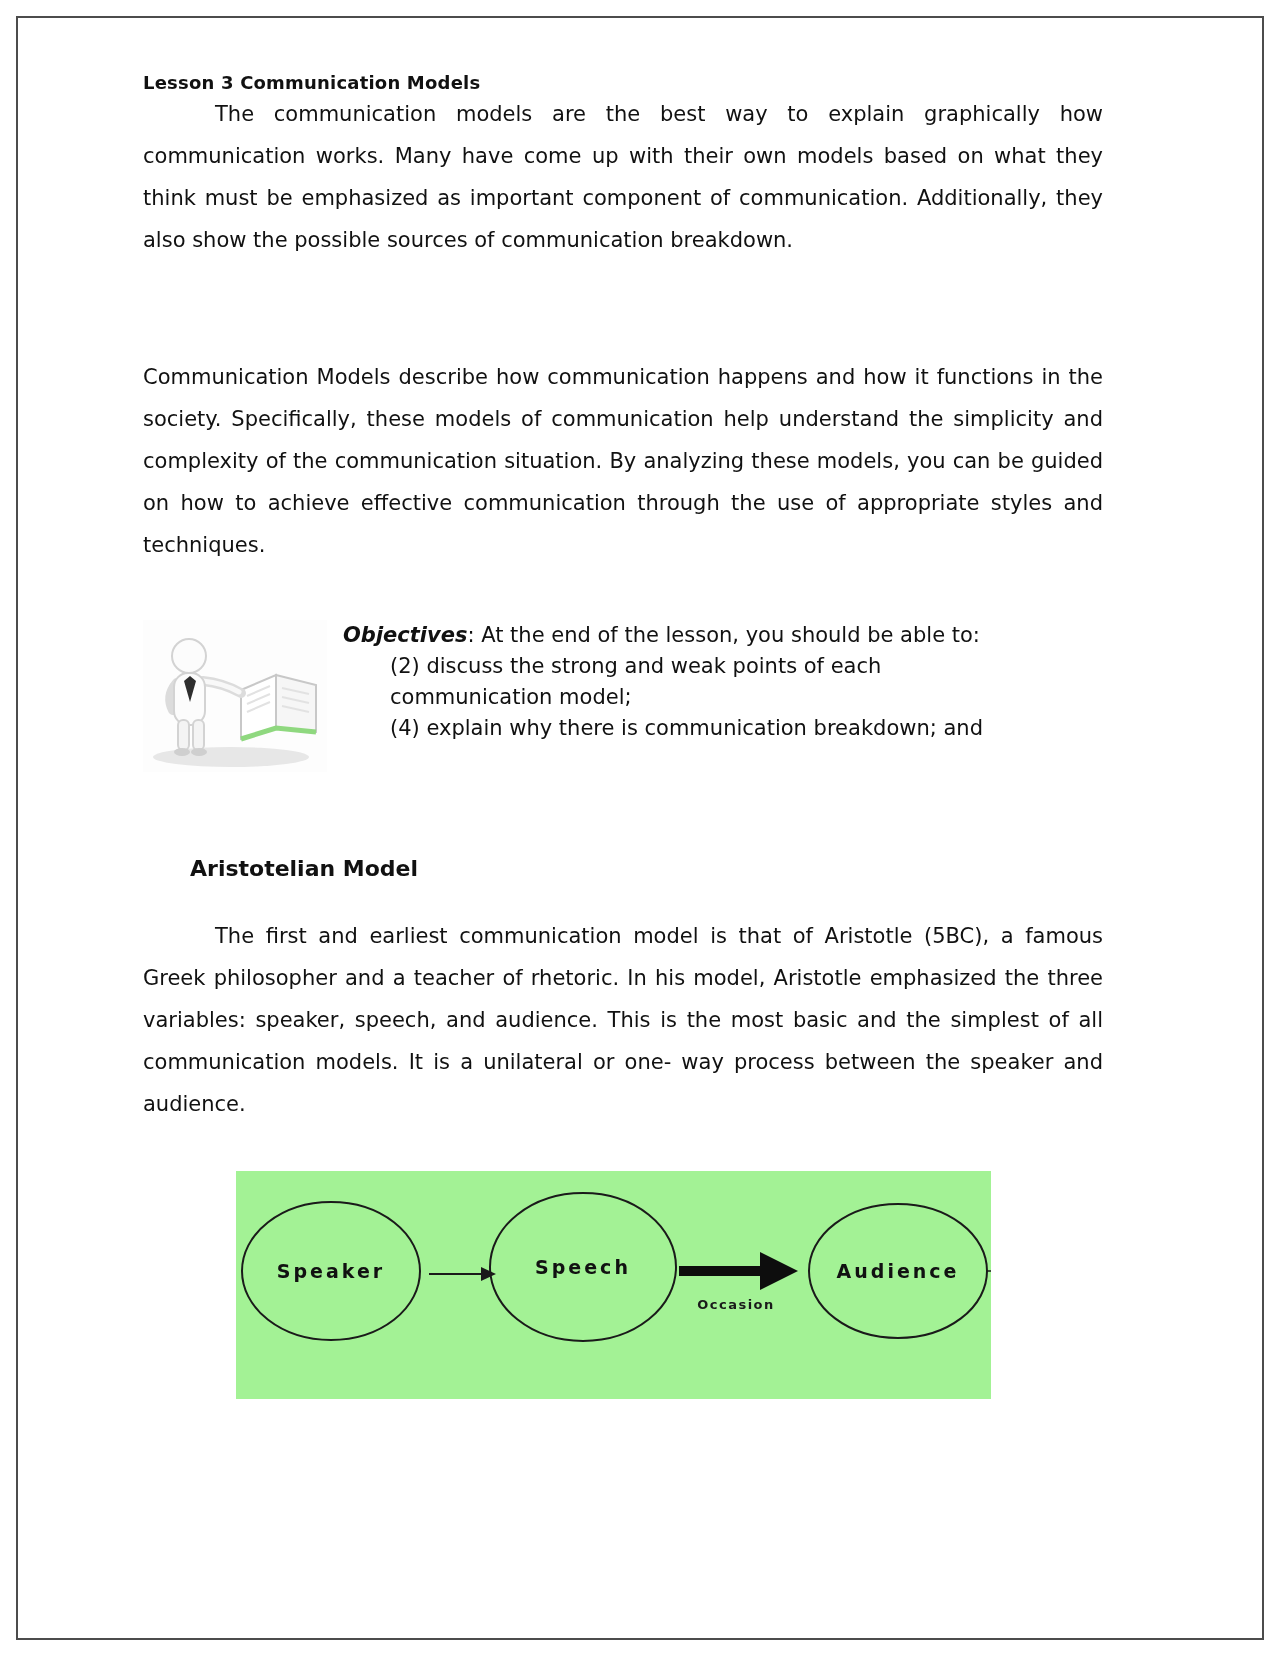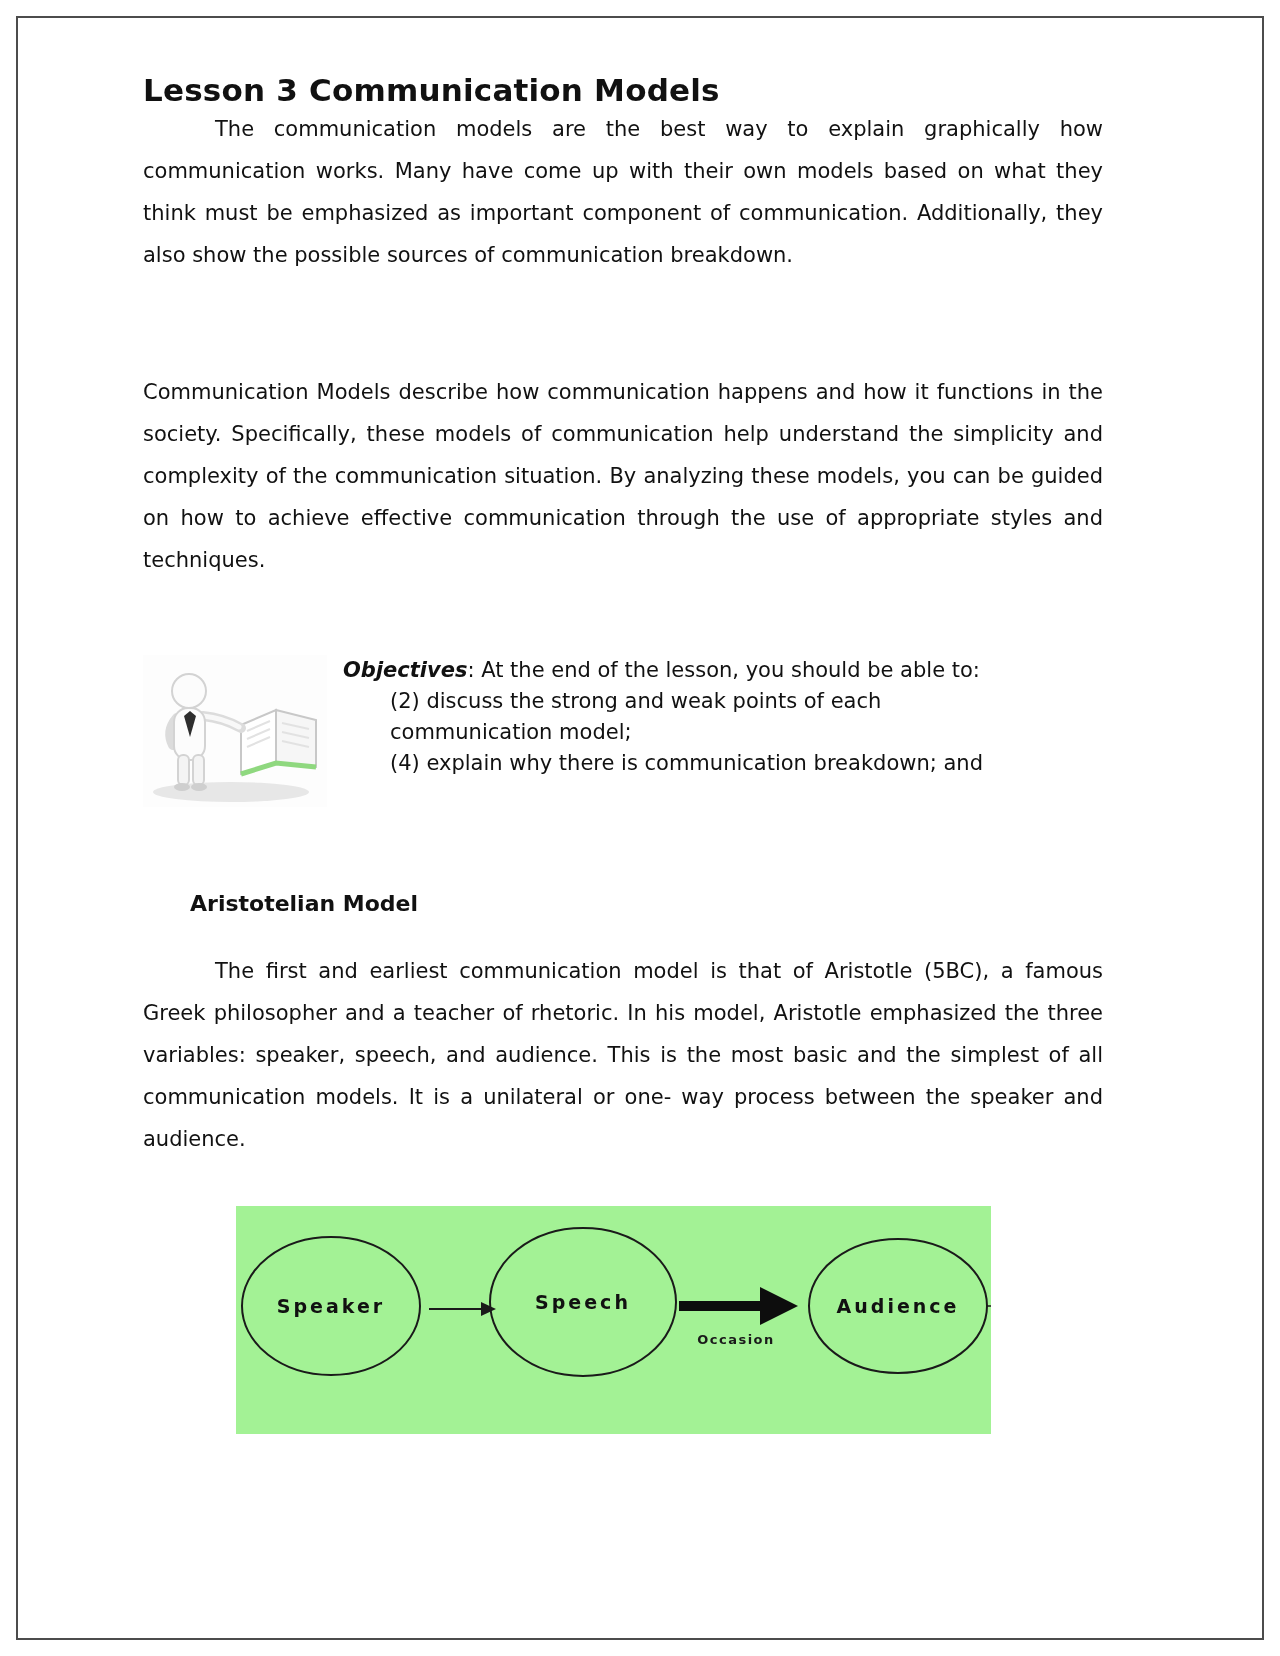--- a/index.html
+++ b/index.html
@@ -20,40 +20,40 @@
     pointer-events: none;
   }
   .content {
     position: absolute;
     top: 0;
     left: 143px;
     width: 960px;
   }
 
   h1.doc-title {
-    font-size: 31px;
+    font-size: 18px;
     font-weight: bold;
     margin: 0;
     padding-top: 72px;
     letter-spacing: 0.2px;
   }
 
   p.body-par {
     font-size: 21px;
     line-height: 42px;
     text-align: justify;
     margin: 0;
   }
   p.first-par { margin-top: 95px; }
   p.indent { text-indent: 72px; }
 
   .objectives-row {
     display: flex;
     align-items: flex-start;
-    margin-top: 74px;
+    margin-top: 54px;
   }
   .figure-img {
     flex: none;
     width: 184px;
     height: 152px;
     background: #fdfdfd;
   }
   .objectives-text {
     margin-left: 16px;
     width: 760px;

